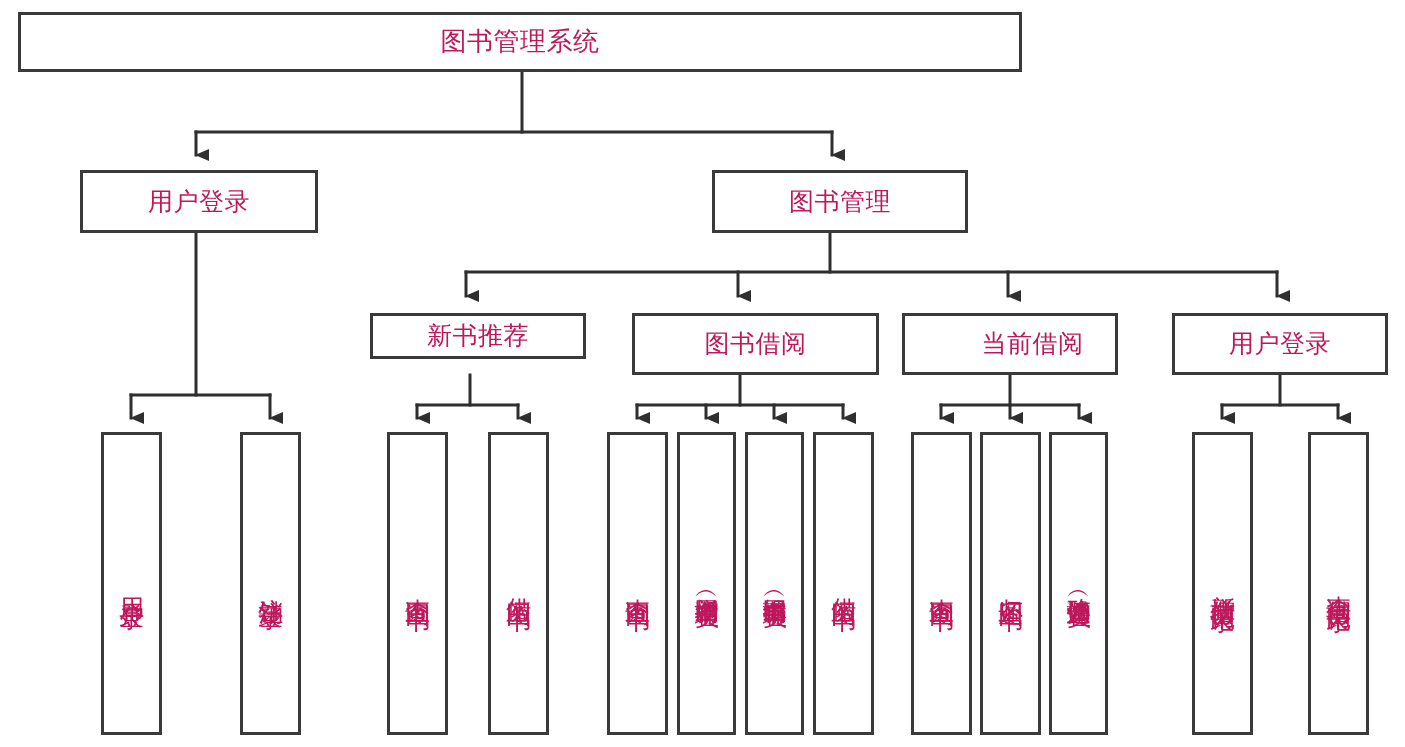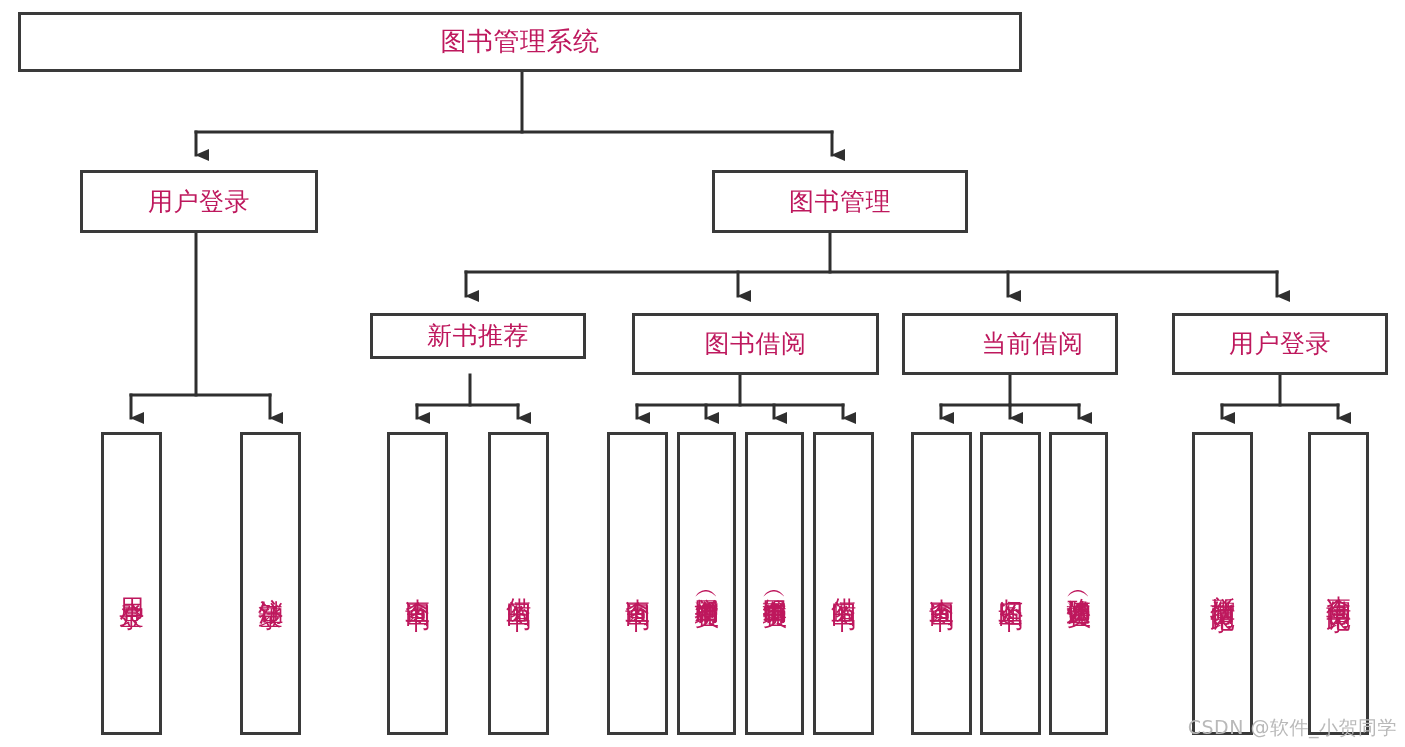--- a/index.html
+++ b/index.html
@@ -200,15 +200,14 @@
     <span class="node-label">确认归还（管理员）</span>
   </div>
 
   <div class="node vertical" style="left:1192px; top:432px; width:61px; height:303px;">
     <span class="node-label">新增借阅记录</span>
   </div>
   <div class="node vertical" style="left:1308px; top:432px; width:61px; height:303px;">
     <span class="node-label">查询借阅记录</span>
   </div>
 
-  <div class="watermark">CSDN @软件_小贺同学</div>
 
 </div>
 
 </body></html>

